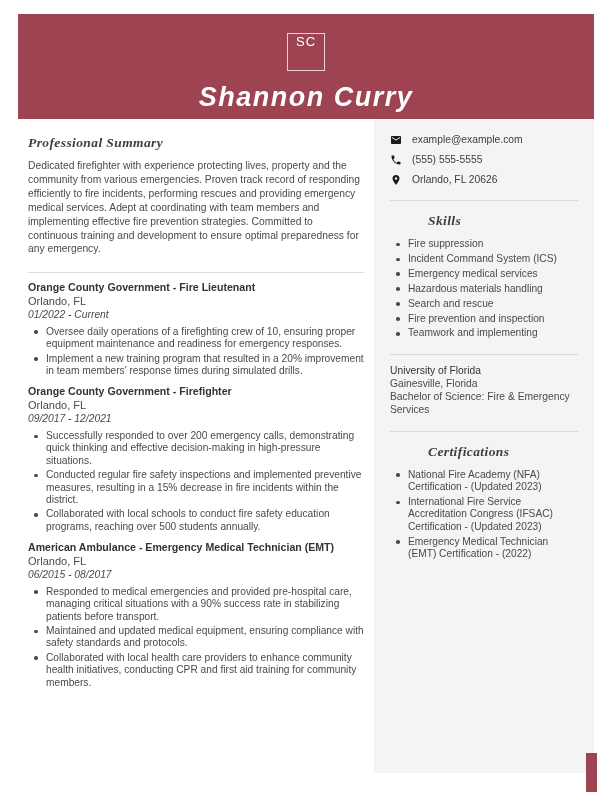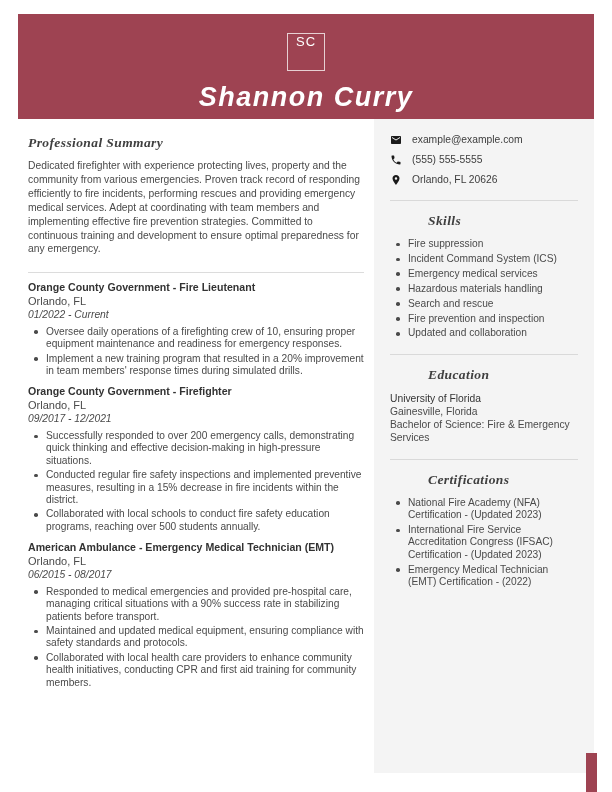--- a/index.html
+++ b/index.html
@@ -151,26 +151,25 @@
     <hr class="side-divider">
 
     <h2 class="section">Skills</h2>
     <ul class="bullets">
       <li>Fire suppression</li>
       <li>Incident Command System (ICS)</li>
       <li>Emergency medical services</li>
       <li>Hazardous materials handling</li>
       <li>Search and rescue</li>
       <li>Fire prevention and inspection</li>
-      <li>Updated and collaboration</li>
+      <li>Teamwork and implementing</li>
     </ul>
 
     <hr class="side-divider">
 
-    <h2 class="section">Education</h2>
     <div class="edu">
       <div class="school">University of Florida</div>
       <div>Gainesville, Florida</div>
       <div>Bachelor of Science: Fire &amp; Emergency Services</div>
     </div>
 
     <hr class="side-divider">
 
     <h2 class="section">Certifications</h2>
     <ul class="bullets">

